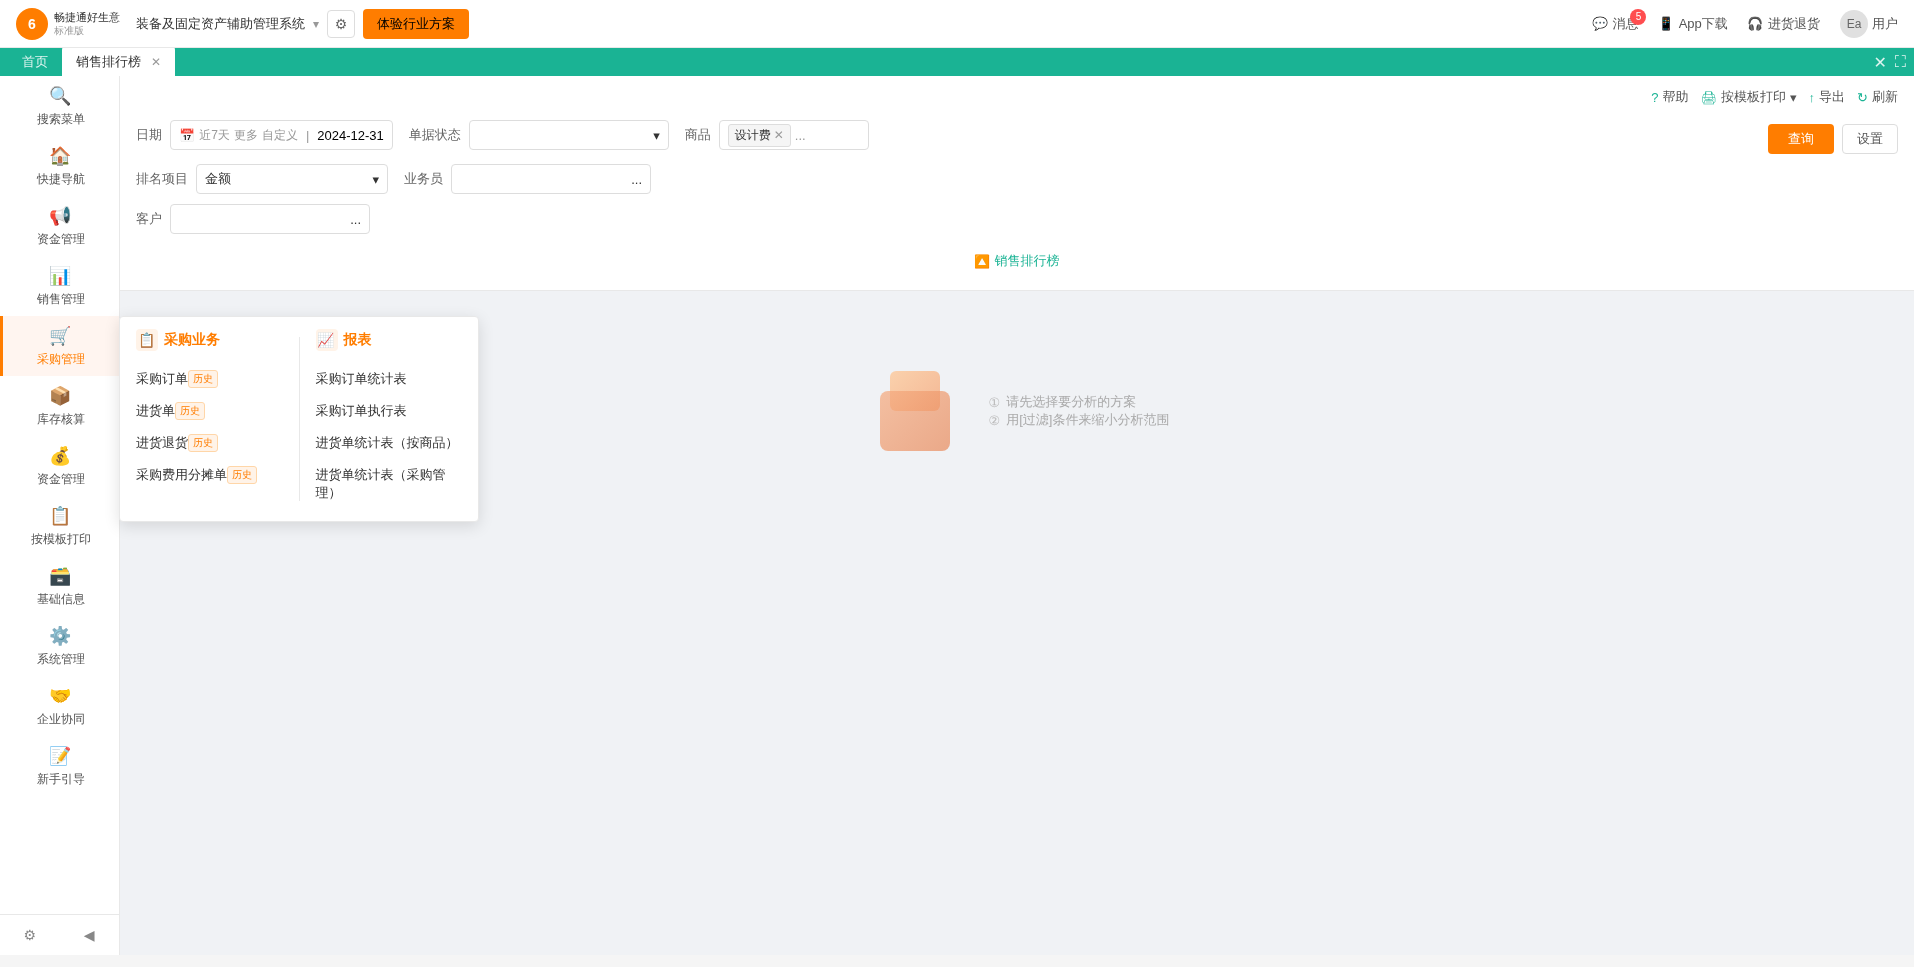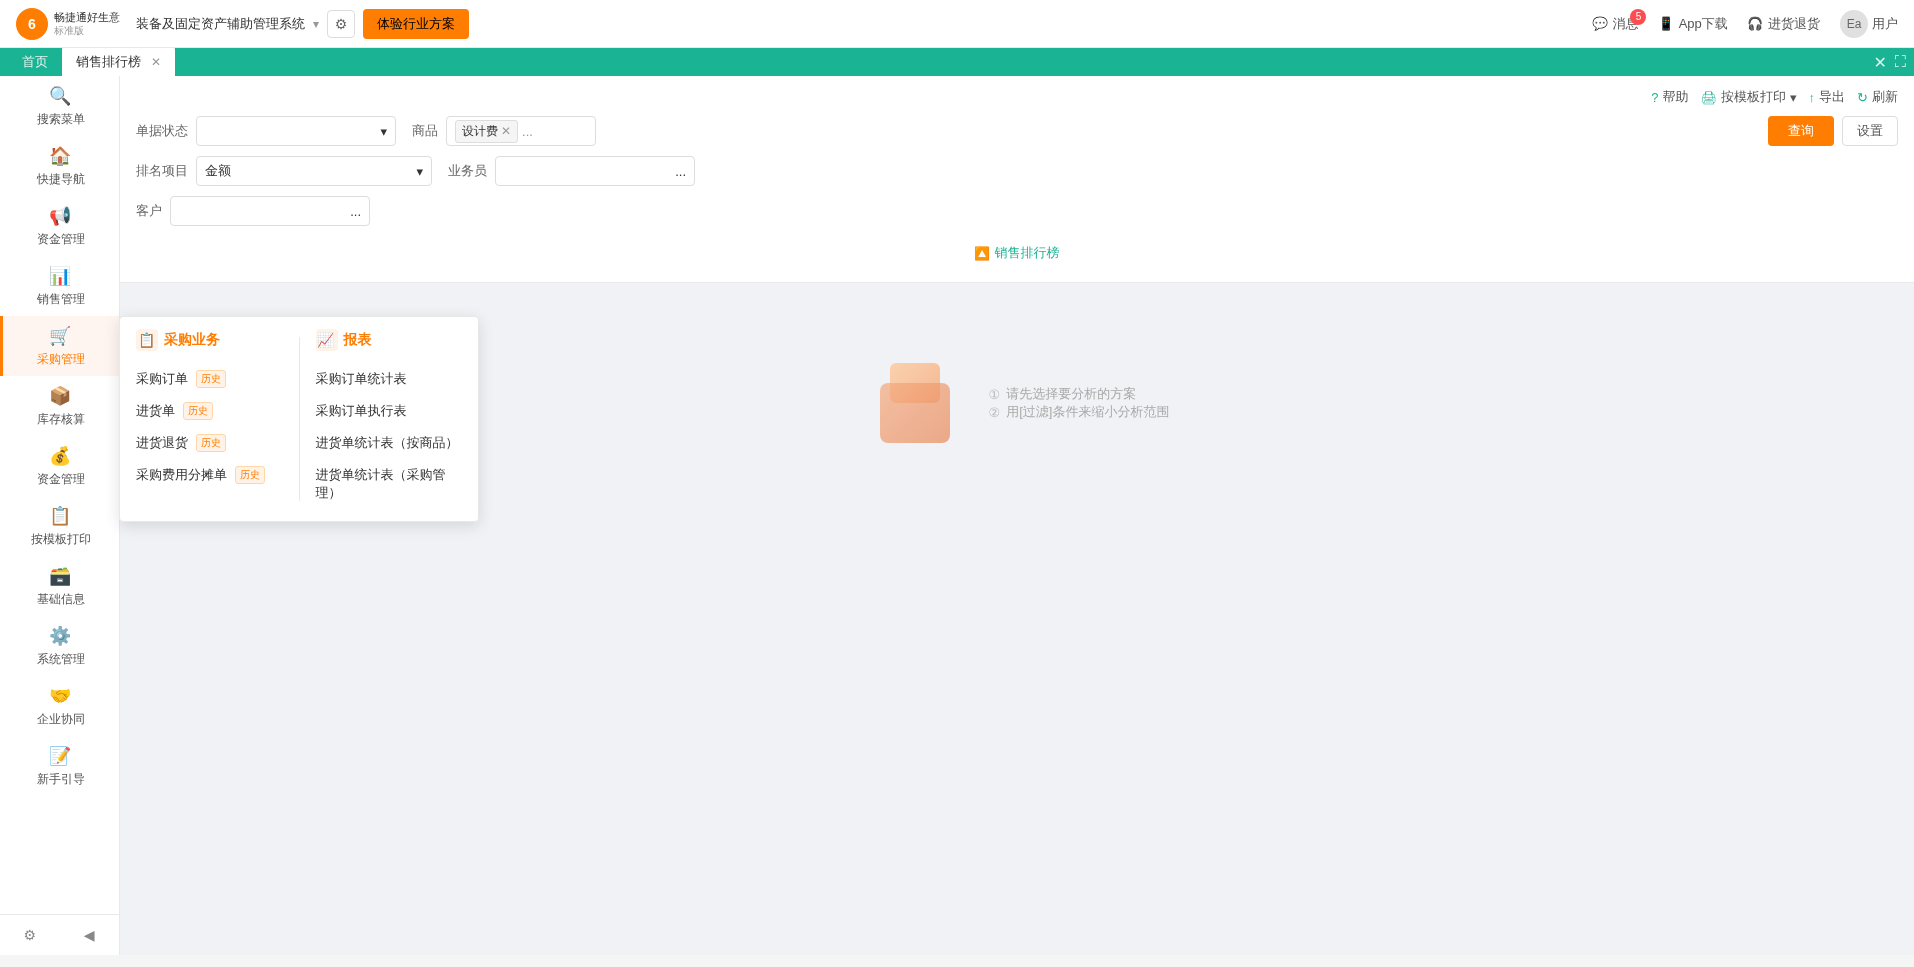--- a/index.html
+++ b/index.html
@@ -275,21 +275,21 @@
       display: flex; align-items: center; gap: 6px;
     }
     .dropdown-col-title .col-icon {
       width: 22px; height: 22px;
       background: #fff3e8;
       border-radius: 4px;
       display: flex; align-items: center; justify-content: center;
       font-size: 14px;
     }
     .dropdown-item {
-      display: flex; align-items: center; gap: 8px;
+      display: flex; align-items: center; 
       padding: 7px 0;
       cursor: pointer; color: #333; font-size: 13px;
     }
     .hist-badge {
       background: #fff3e8; color: #ff7d00;
       border: 1px solid #ffd6a8;
       border-radius: 3px;
       font-size: 10px; padding: 1px 4px;
     }
     .dropdown-divider {
@@ -482,50 +482,61 @@
           <span>导出</span>
         </div>
         <div class="filter-toolbar-item">
           <span style="color:#1ab394;">↻</span>
           <span>刷新</span>
         </div>
       </div>
 
       <div class="filter-rows">
         <div class="filter-row">
+          <div class="filter-group">
+            <span class="filter-label">日期</span>
+            <div style="display:flex; align-items:center; gap:4px; border: 1px solid #ddd; border-radius:4px; padding: 0 8px; height:30px; background:#fff;">
+              <span style="color:#999;">📅</span>
+              <span style="font-size:12px; color:#999;">近7天</span>
+              <span style="font-size:12px; color:#999;">更多</span>
+              <span style="font-size:12px; color:#999;">自定义</span>
+              <span style="color:#999; margin: 0 4px;">|</span>
+              <span style="font-size:13px;">2024-12-31</span>
+            </div>
+          </div>
 
           <div class="filter-group">
             <span class="filter-label">单据状态</span>
             <div class="filter-select" style="width:200px;">
               <span></span>
               <span>▾</span>
             </div>
           </div>
 
           <div class="filter-group">
             <span class="filter-label">商品</span>
             <div style="display:flex; align-items:center; gap:4px; border: 1px solid #ddd; border-radius:4px; padding: 0 8px; height:30px; min-width:150px; background:#fff;">
               <div class="tag-item">
                 <span>设计费</span>
                 <span class="tag-close">✕</span>
               </div>
               <span style="color:#999;">...</span>
             </div>
           </div>
 
-          <div style="margin-left:auto; display:flex; gap:8px;">
+          <div style="margin-left:auto; display:flex; gap:8px;margin-top:8px;">
             <button class="btn-primary">查询</button>
             <button class="btn-default">设置</button>
           </div>
         </div>
 
         <div class="filter-row">
           <div class="filter-group">
             <span class="filter-label">排名项目</span>
-            <div class="filter-select" style="width:236px;">
+            <div class="filter-select" style="width:192px;">
               <span>金额</span>
               <span>▾</span>
             </div>
           </div>
 
           <div class="filter-group">
             <span class="filter-label">业务员</span>
             <div class="filter-select" style="width:200px;">
               <span></span>
               <span>...</span>

